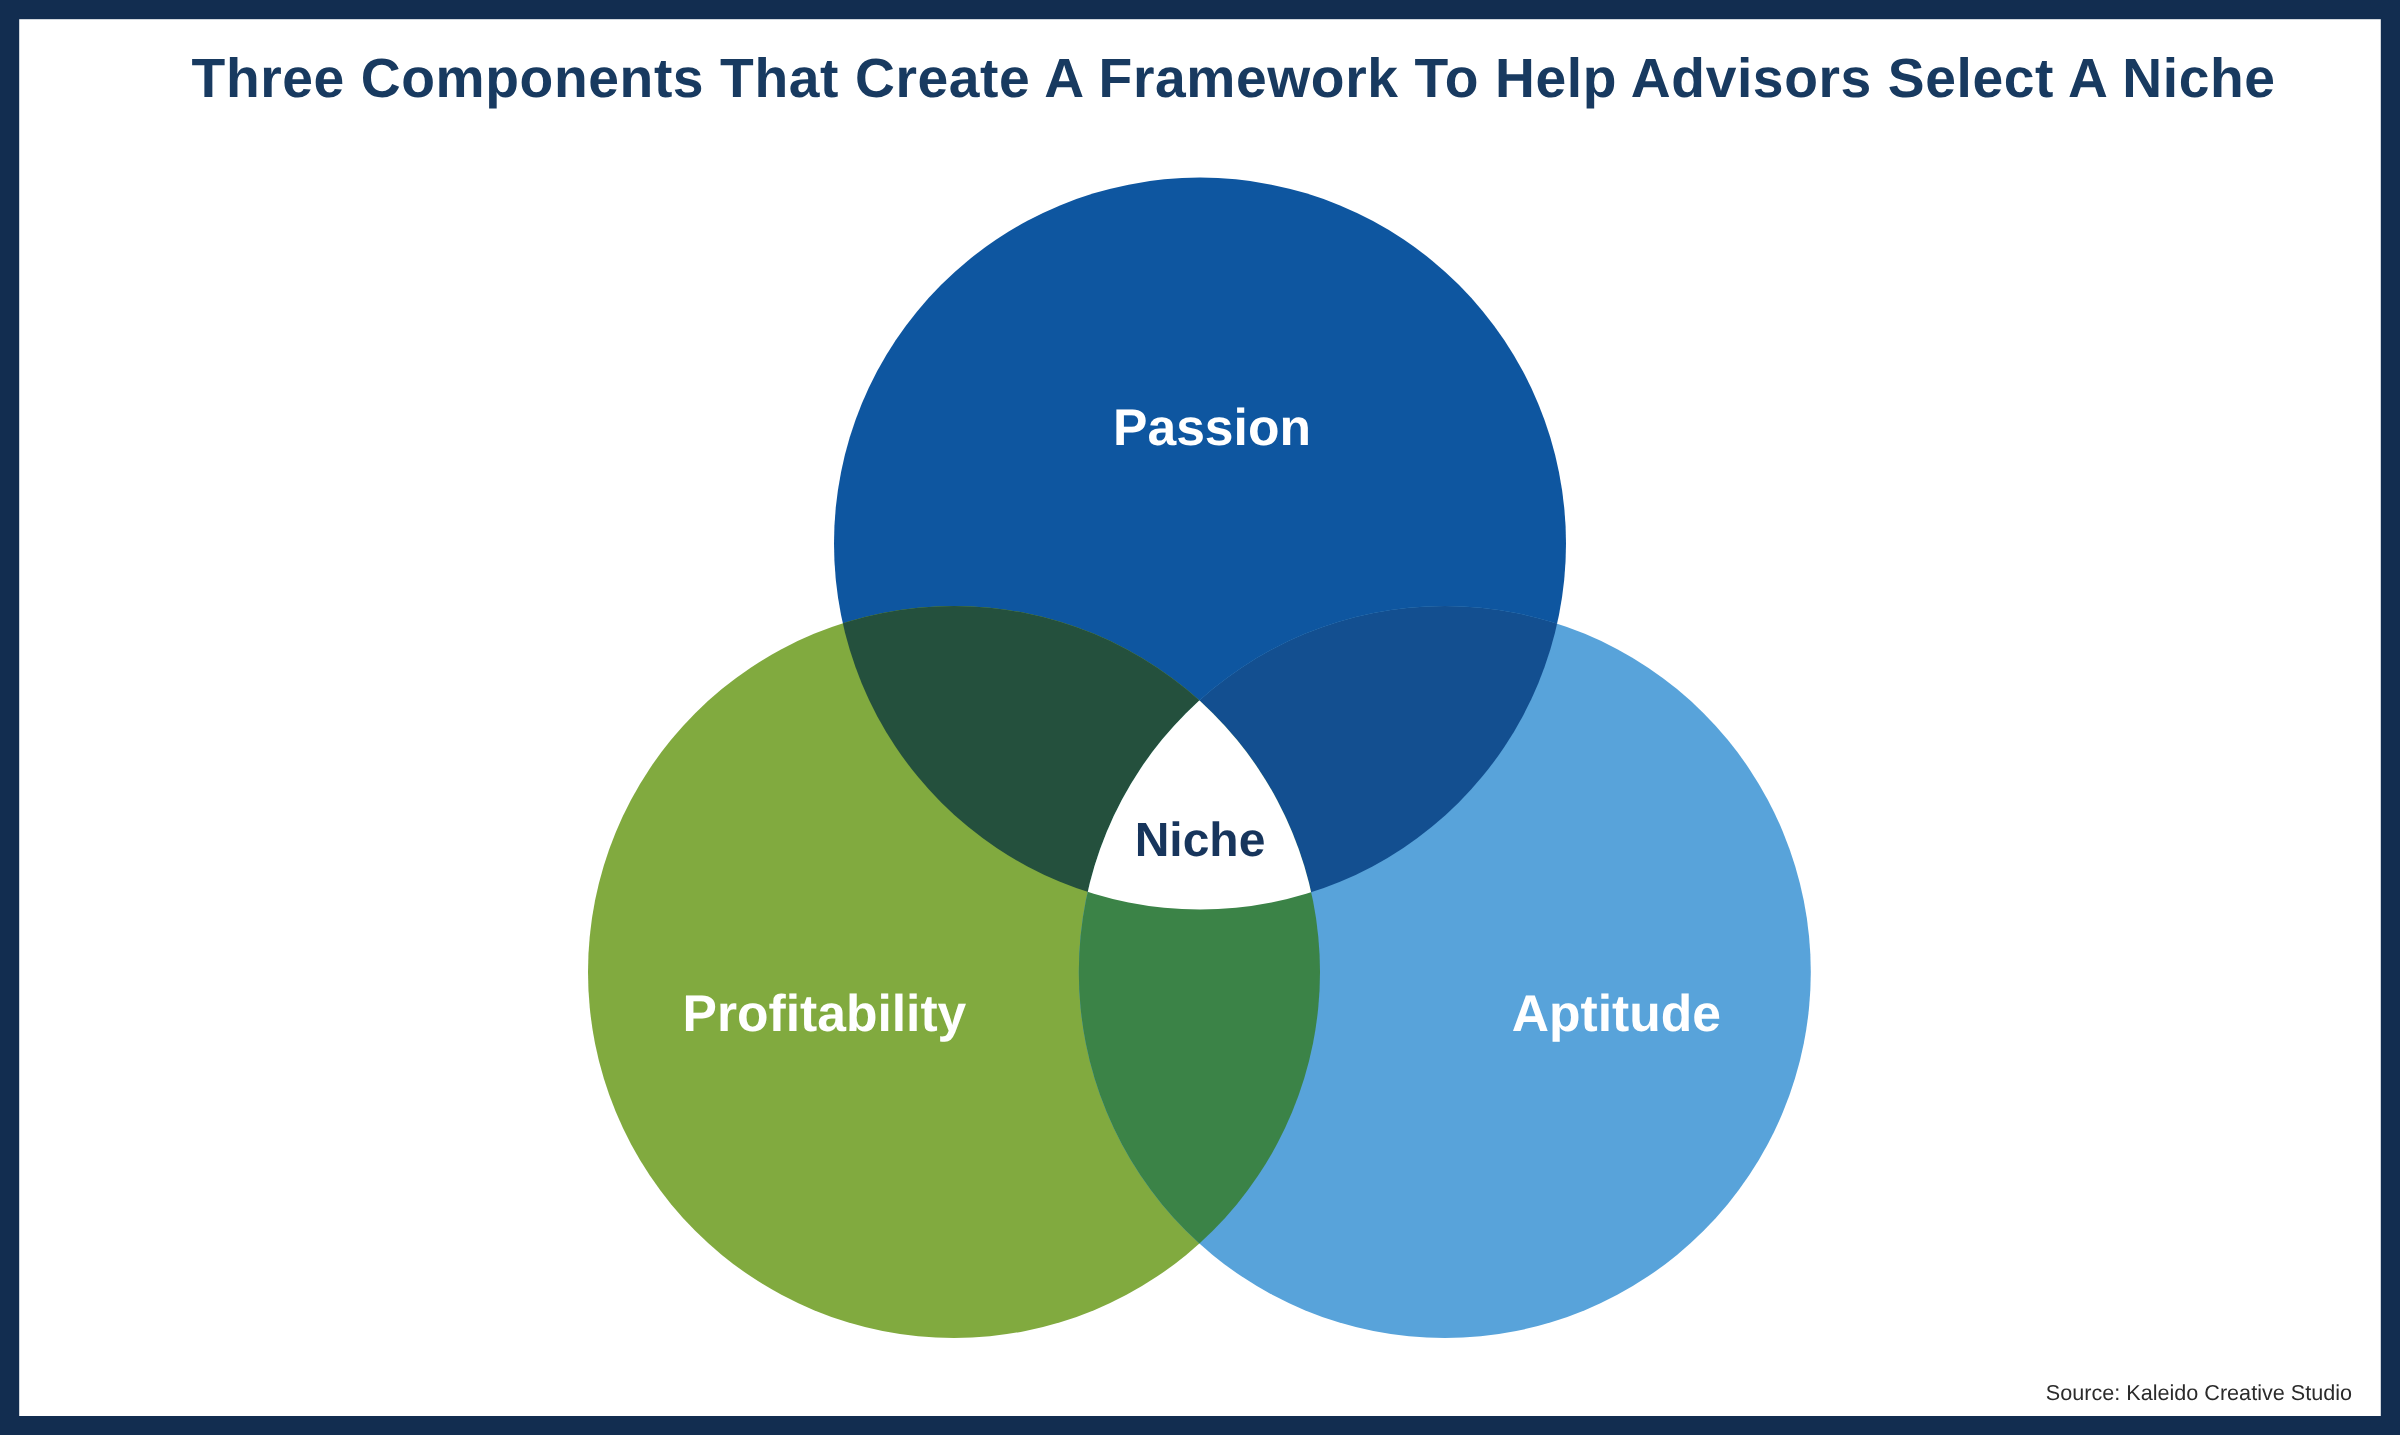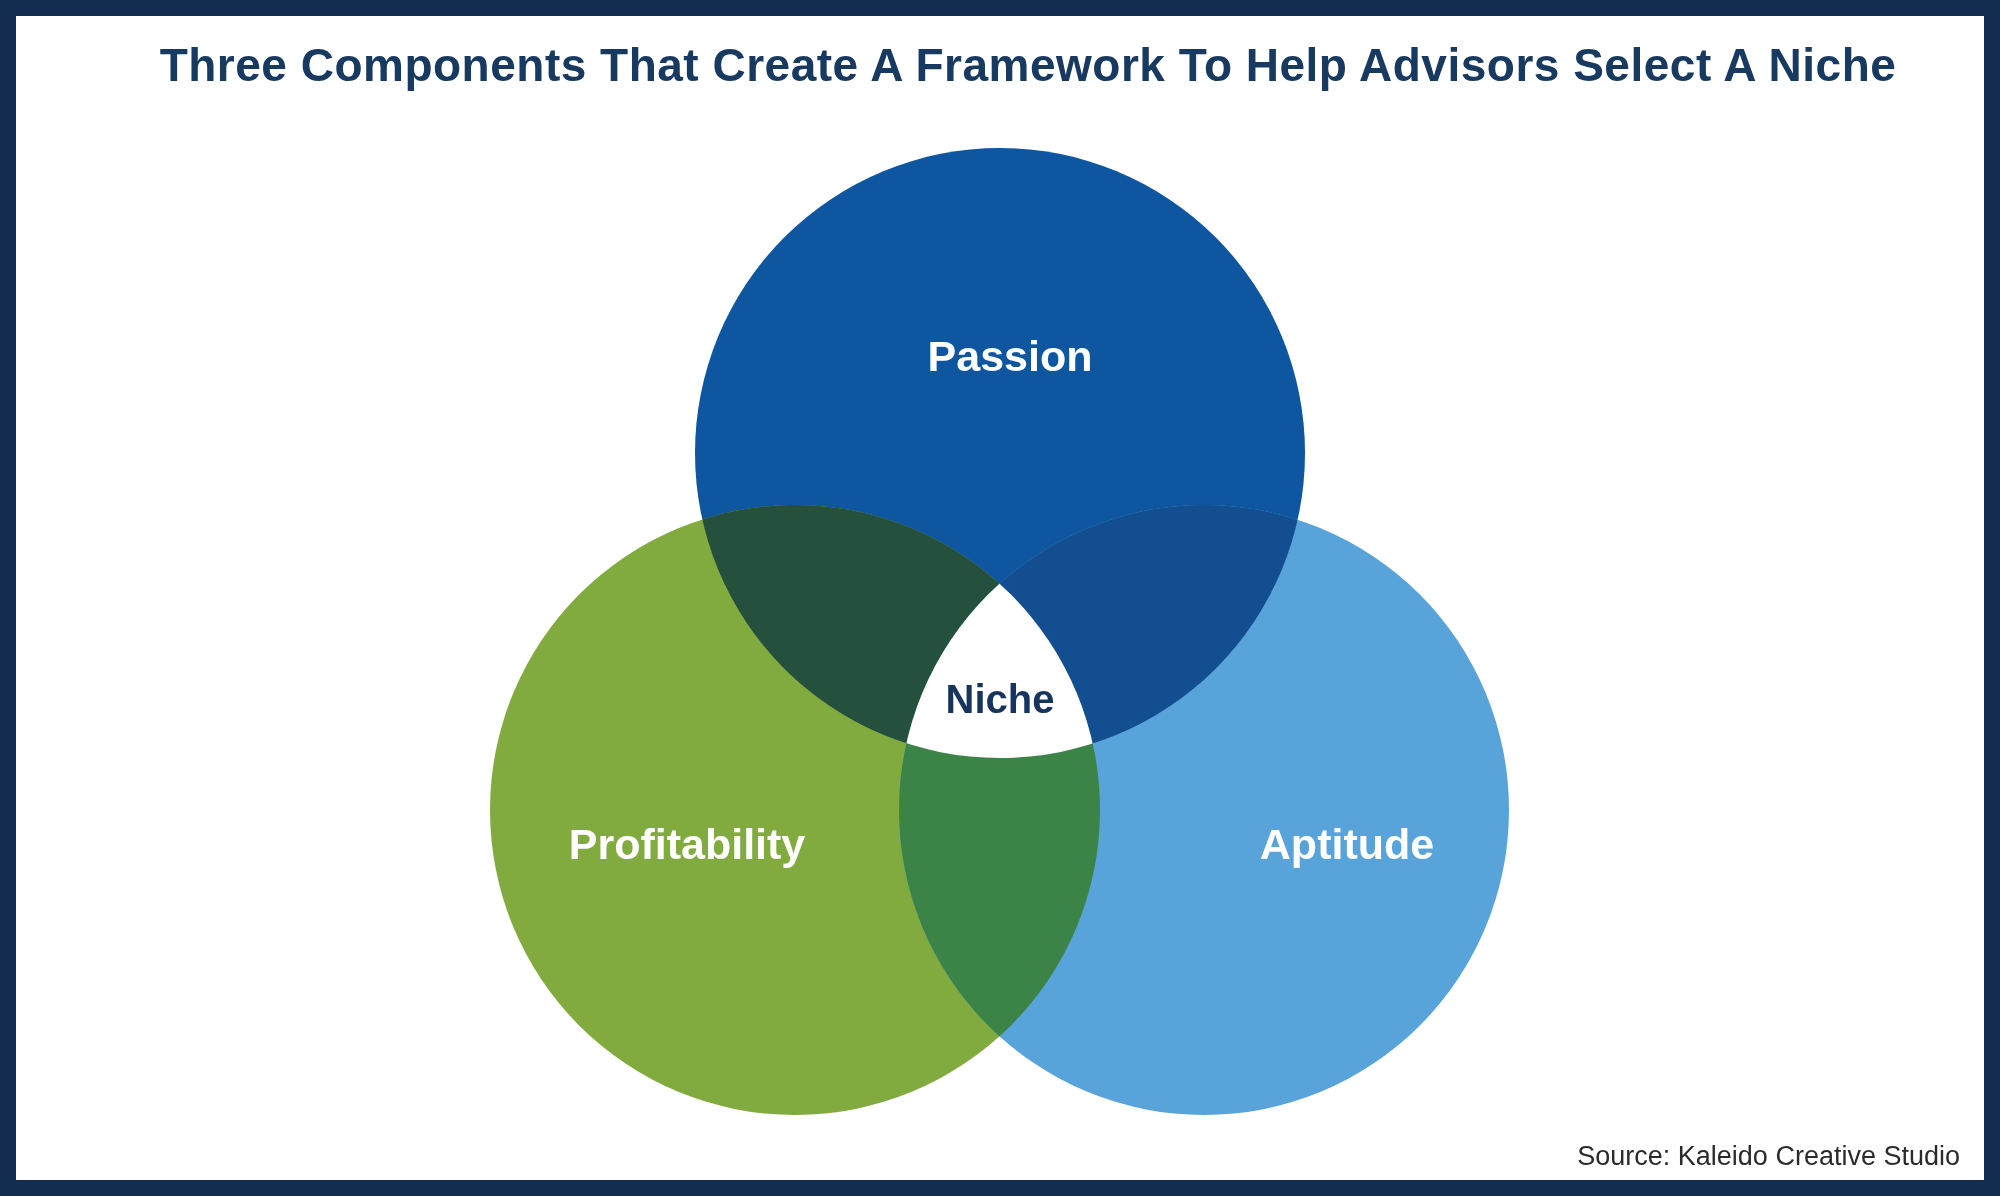--- a/index.html
+++ b/index.html
@@ -43,21 +43,21 @@
   }
   .center-label {
     font-family: "Liberation Sans", sans-serif;
     font-size: 40px;
     font-weight: bold;
   }
   .source-note {
     position: absolute;
     right: 24px;
     bottom: 8px;
-    font-size: 27px;
+    font-size: 18px;
     font-weight: normal;
     color: #2B2B2B;
     margin-left: 29px;
   }
 </style>
 </head>
 <body>
 
 <div class="canvas" style="border-color: rgb(18, 45, 80);">
 

